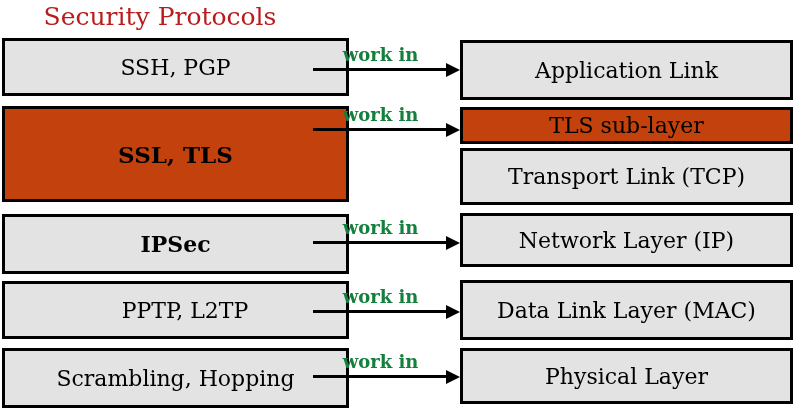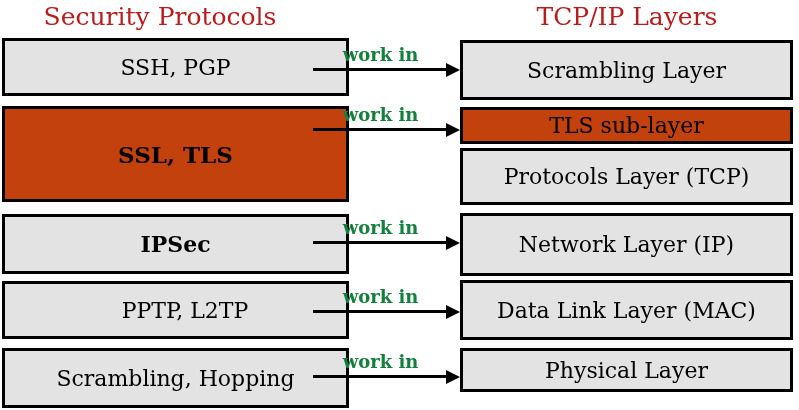--- a/index.html
+++ b/index.html
@@ -70,54 +70,53 @@
     color: #15803d;
     white-space: nowrap;
   }
 </style>
 </head>
 <body>
 
 <div id="stage">
 
   <div class="col-title" style="left:30px; width:260px;">Security Protocols</div>
-  <div class="col-title" style="left:497px; width:260px;">TCP/IP Layers</div>
 
   <div class="box left-box" style="top:38px; height:58px;">
     <span>SSH, PGP</span>
   </div>
   <div class="box left-box highlight bold" style="top:106px; height:96px;">
     <span>SSL, TLS</span>
   </div>
   <div class="box left-box" style="top:214px; height:60px;font-weight:bold;">
     <span>IPSec</span>
   </div>
   <div class="box left-box" style="top:281px; height:58px;padding-left:19px;">
     <span>PPTP, L2TP</span>
   </div>
   <div class="box left-box" style="top:348px; height:60px;">
     <span>Scrambling, Hopping</span>
   </div>
 
   <div class="box right-box" style="top:40px; height:60px;">
-    <span>Scrambling Layer</span>
+    <span>Application Link</span>
   </div>
   <div class="box right-box highlight" style="top:107px; height:37px;">
     <span>TLS sub-layer</span>
   </div>
   <div class="box right-box" style="top:148px; height:57px;">
-    <span>Protocols Layer (TCP)</span>
+    <span>Transport Link (TCP)</span>
   </div>
-  <div class="box right-box" style="top:213px; height:63px;">
+  <div class="box right-box" style="top:213px; height:54px;">
     <span>Network Layer (IP)</span>
   </div>
   <div class="box right-box" style="top:280px; height:60px;">
     <span>Data Link Layer (MAC)</span>
   </div>
-  <div class="box right-box" style="top:348px; height:44px;">
+  <div class="box right-box" style="top:348px; height:56px;">
     <span>Physical Layer</span>
   </div>
 
   <div class="arrow" style="top:37px;">
     <span class="lbl">work in</span>
     <span class="line"></span>
     <span class="head"></span>
   </div>
 
   <div class="arrow" style="top:97px;">

